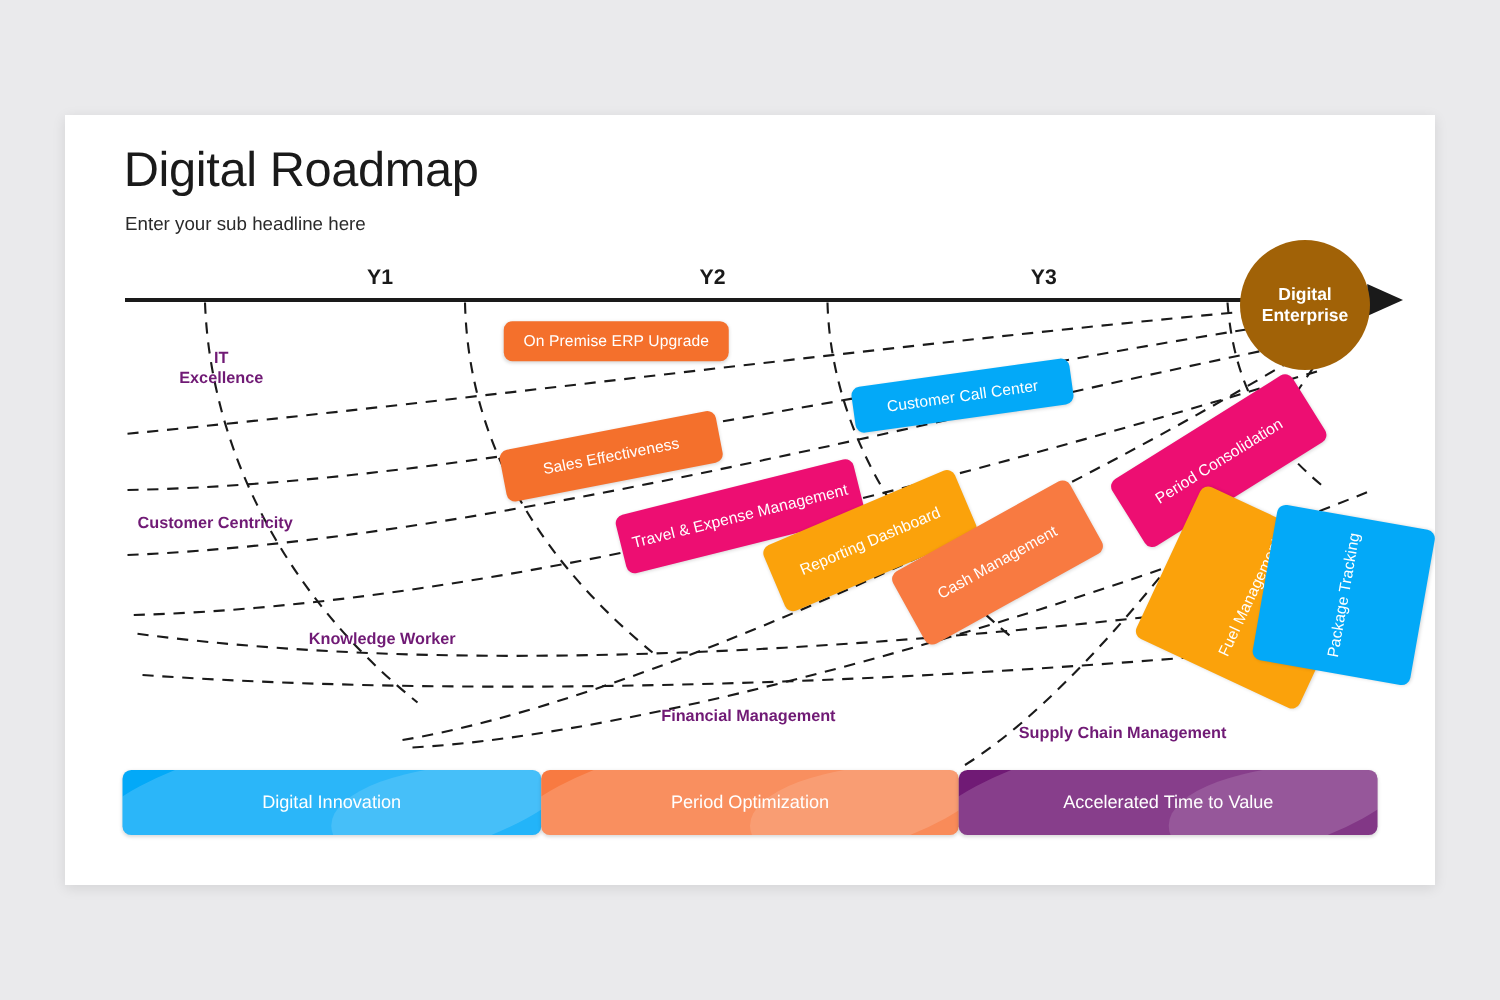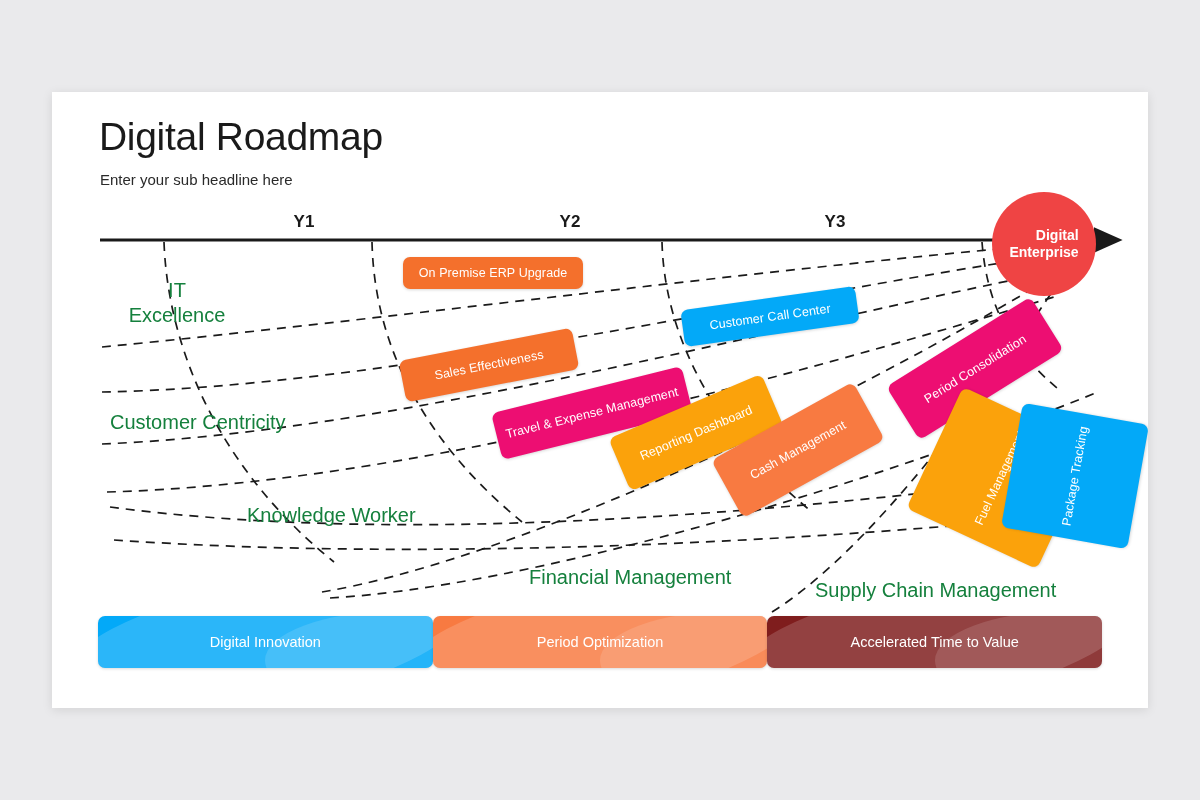--- a/index.html
+++ b/index.html
@@ -69,23 +69,23 @@
     font-size: 17px;
     font-weight: 700;
     color: #1a1a1a;
     transform: translateX(-50%);
     white-space: nowrap;
   }
 
   
   .stream-label {
     position: absolute;
-    font-size: 20px;
-    font-weight: 400;
-    color: #15803d;
+    font-size: 13px;
+    font-weight: 700;
+    color: #701a75;
     white-space: nowrap;
     line-height: 1.25;
   }
   .stream-label.centered { transform: translateX(-50%); text-align: center; }
 
   
   .milestone {
     position: absolute;
     border-radius: 7px;
     display: flex;
@@ -101,25 +101,25 @@
   }
 
   
   #digital-enterprise {
     position: absolute;
     left: 940px;
     top: 100px;
     width: 104px;
     height: 104px;
     border-radius: 50%;
-    background: #ef4444;
+    background: #a16207;
     display: flex;
     align-items: center;
     justify-content: center;
-    text-align: right;
+    text-align: center;
     color: #ffffff;
     font-size: 14px;
     font-weight: 700;
     line-height: 1.25;
   }
   #enterprise-clip {
     position: absolute;
     left: 940px;
     top: 53px;
     width: 108px;
@@ -263,20 +263,20 @@
     <div class="legend-pill" style="background:#03a9f8;">
       <span class="wave"></span>
       <span class="wave2"></span>
       <span class="legend-text">Digital Innovation</span>
     </div>
     <div class="legend-pill" style="background:#f87a41;">
       <span class="wave"></span>
       <span class="wave2"></span>
       <span class="legend-text">Period Optimization</span>
     </div>
-    <div class="legend-pill" style="background:#7f1d1d;justify-content:center;">
+    <div class="legend-pill" style="background:#701a75;justify-content:center;">
       <span class="wave"></span>
       <span class="wave2"></span>
       <span class="legend-text">Accelerated Time to Value</span>
     </div>
   </div>
 
 </div>
 
 </body></html>

